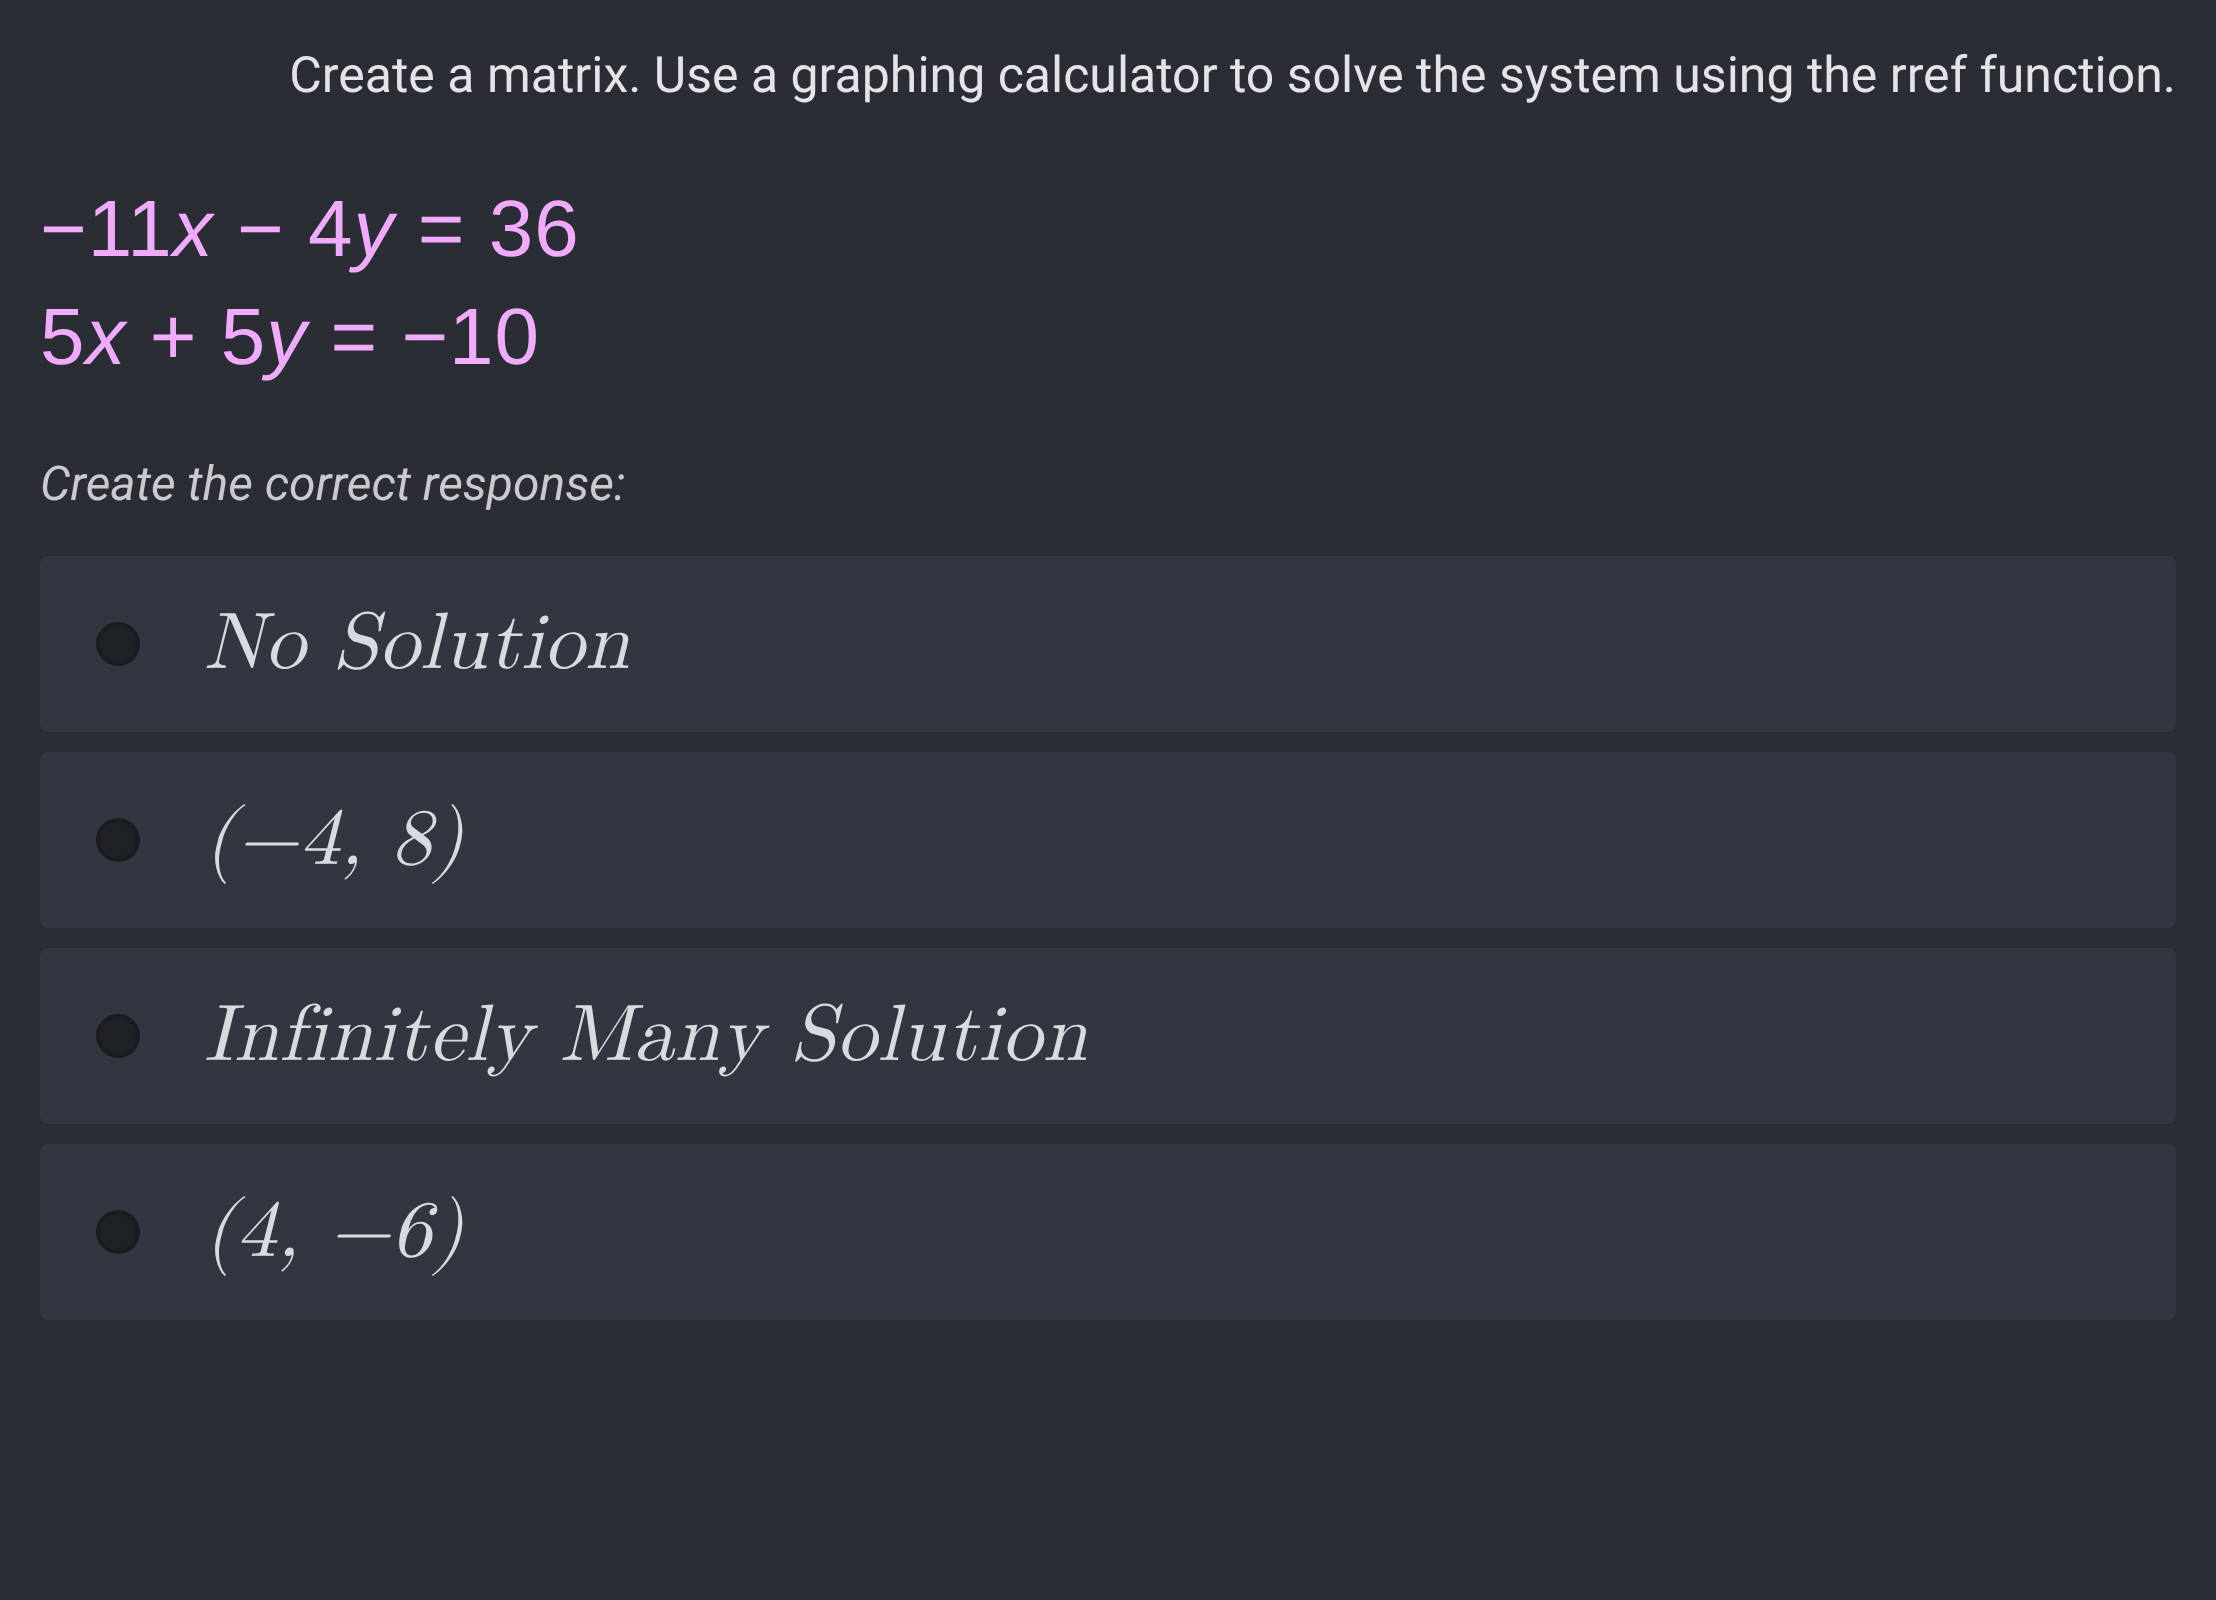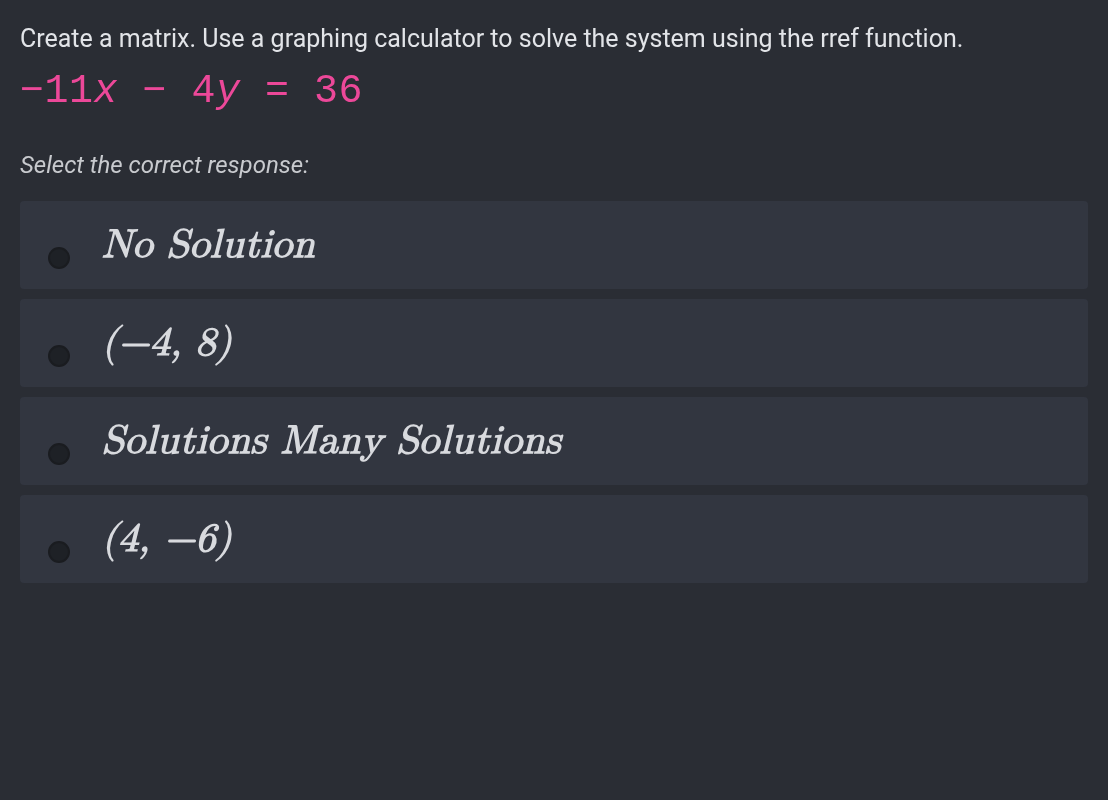--- a/index.html
+++ b/index.html
@@ -12,29 +12,30 @@
       color: #d8dade;
       font-family: -apple-system, BlinkMacSystemFont, 'Segoe UI', Roboto, sans-serif;
       width: 1108px;
       height: 800px;
       padding: 24px 20px;
     }
     .instruction {
       font-size: 25px;
       font-weight: 400;
       color: #e2e4e8;
-      margin-bottom: 12px;
+      margin-bottom: 35px;
+      text-align: right;
     }
     .equation-block {
       margin-bottom: 32px;
     }
     .equation {
-      font-family: Liberation Mono, monospace;
+      font-family: Liberation Sans, sans-serif;
       font-size: 40px;
-      color: #ec4899;
+      color: #f0abfc;
       line-height: 1.35;
       letter-spacing: 0.5px;
     }
     .math-var {
       font-style: italic;
     }
     .prompt {
       font-size: 24px;
       font-style: italic;
       color: #c8cace;
@@ -43,24 +44,23 @@
     .options {
       display: flex;
       flex-direction: column;
       gap: 10px;
     }
     .option {
       background-color: #323640;
       border-radius: 4px;
       padding: 20px 28px;
       display: flex;
-      align-items: flex-end;
+      align-items: center;
       gap: 32px;
       cursor: pointer;
-      font-weight: bold;
     }
     .radio {
       width: 22px;
       height: 22px;
       border-radius: 50%;
       border: 2px solid #1a1c20;
       background-color: #1e2126;
       flex-shrink: 0;
     }
     .option-label {
@@ -73,34 +73,37 @@
   </style>
 </head>
 <body>
 
 <div class="instruction">Create a matrix. Use a graphing calculator to solve the system using the rref function.</div>
 
 <div class="equation-block">
   <div class="equation">
     <span>−11</span><span class="math-var">x</span><span> − </span><span>4</span><span class="math-var">y</span><span> = </span><span>36</span>
   </div>
+  <div class="equation">
+    <span>5</span><span class="math-var">x</span><span> + </span><span>5</span><span class="math-var">y</span><span> = </span><span>−10</span>
+  </div>
 </div>
 
-<div class="prompt">Select the correct response:</div>
+<div class="prompt">Create the correct response:</div>
 
 <div class="options">
   <div class="option">
     <div class="radio"></div>
     <div class="option-label">No Solution</div>
   </div>
   <div class="option">
     <div class="radio"></div>
     <div class="option-label">(−4, 8)</div>
   </div>
   <div class="option">
     <div class="radio"></div>
-    <div class="option-label">Solutions Many Solutions</div>
+    <div class="option-label">Infinitely Many Solution</div>
   </div>
   <div class="option">
     <div class="radio"></div>
     <div class="option-label">(4, −6)</div>
   </div>
 </div>
 
 </body></html>

